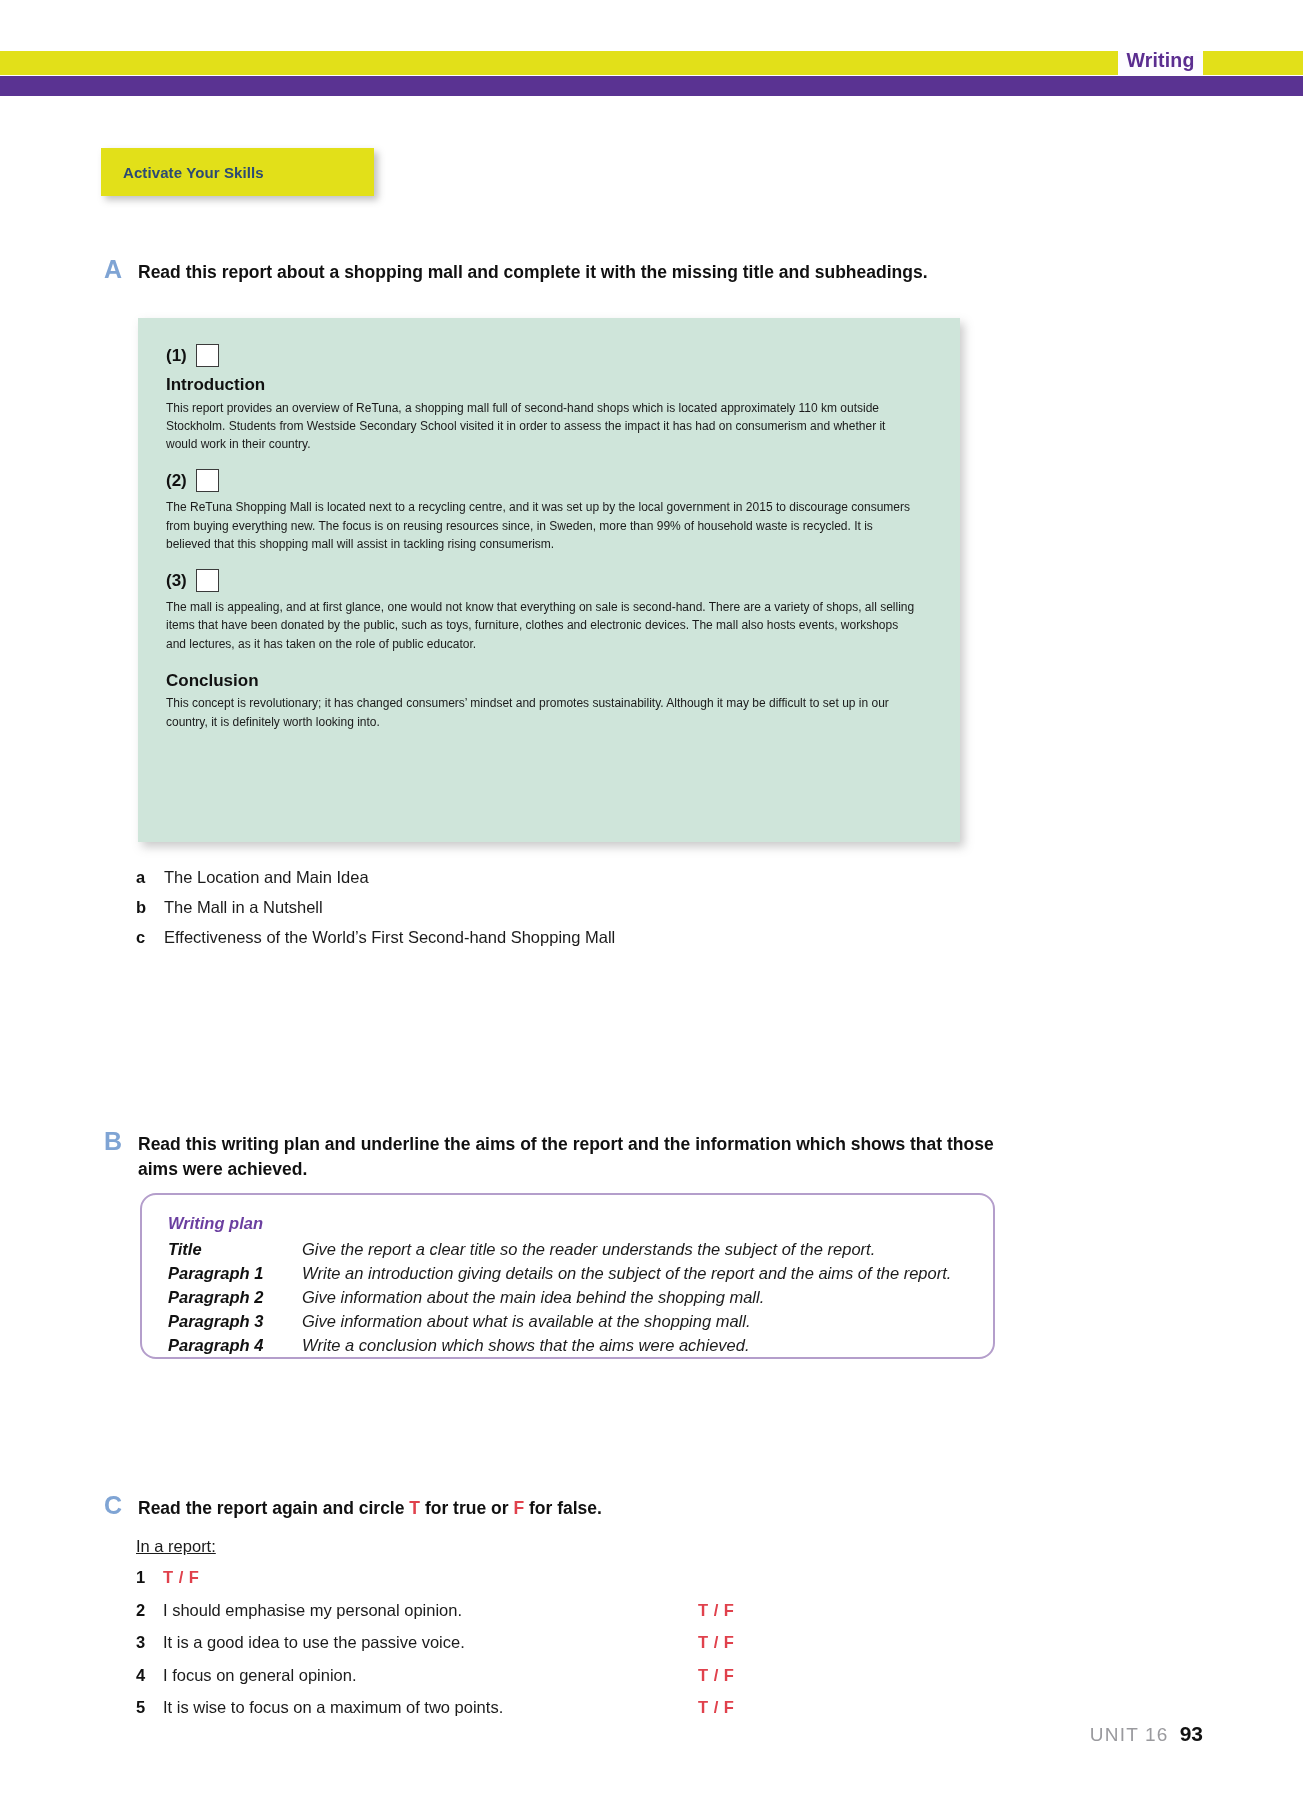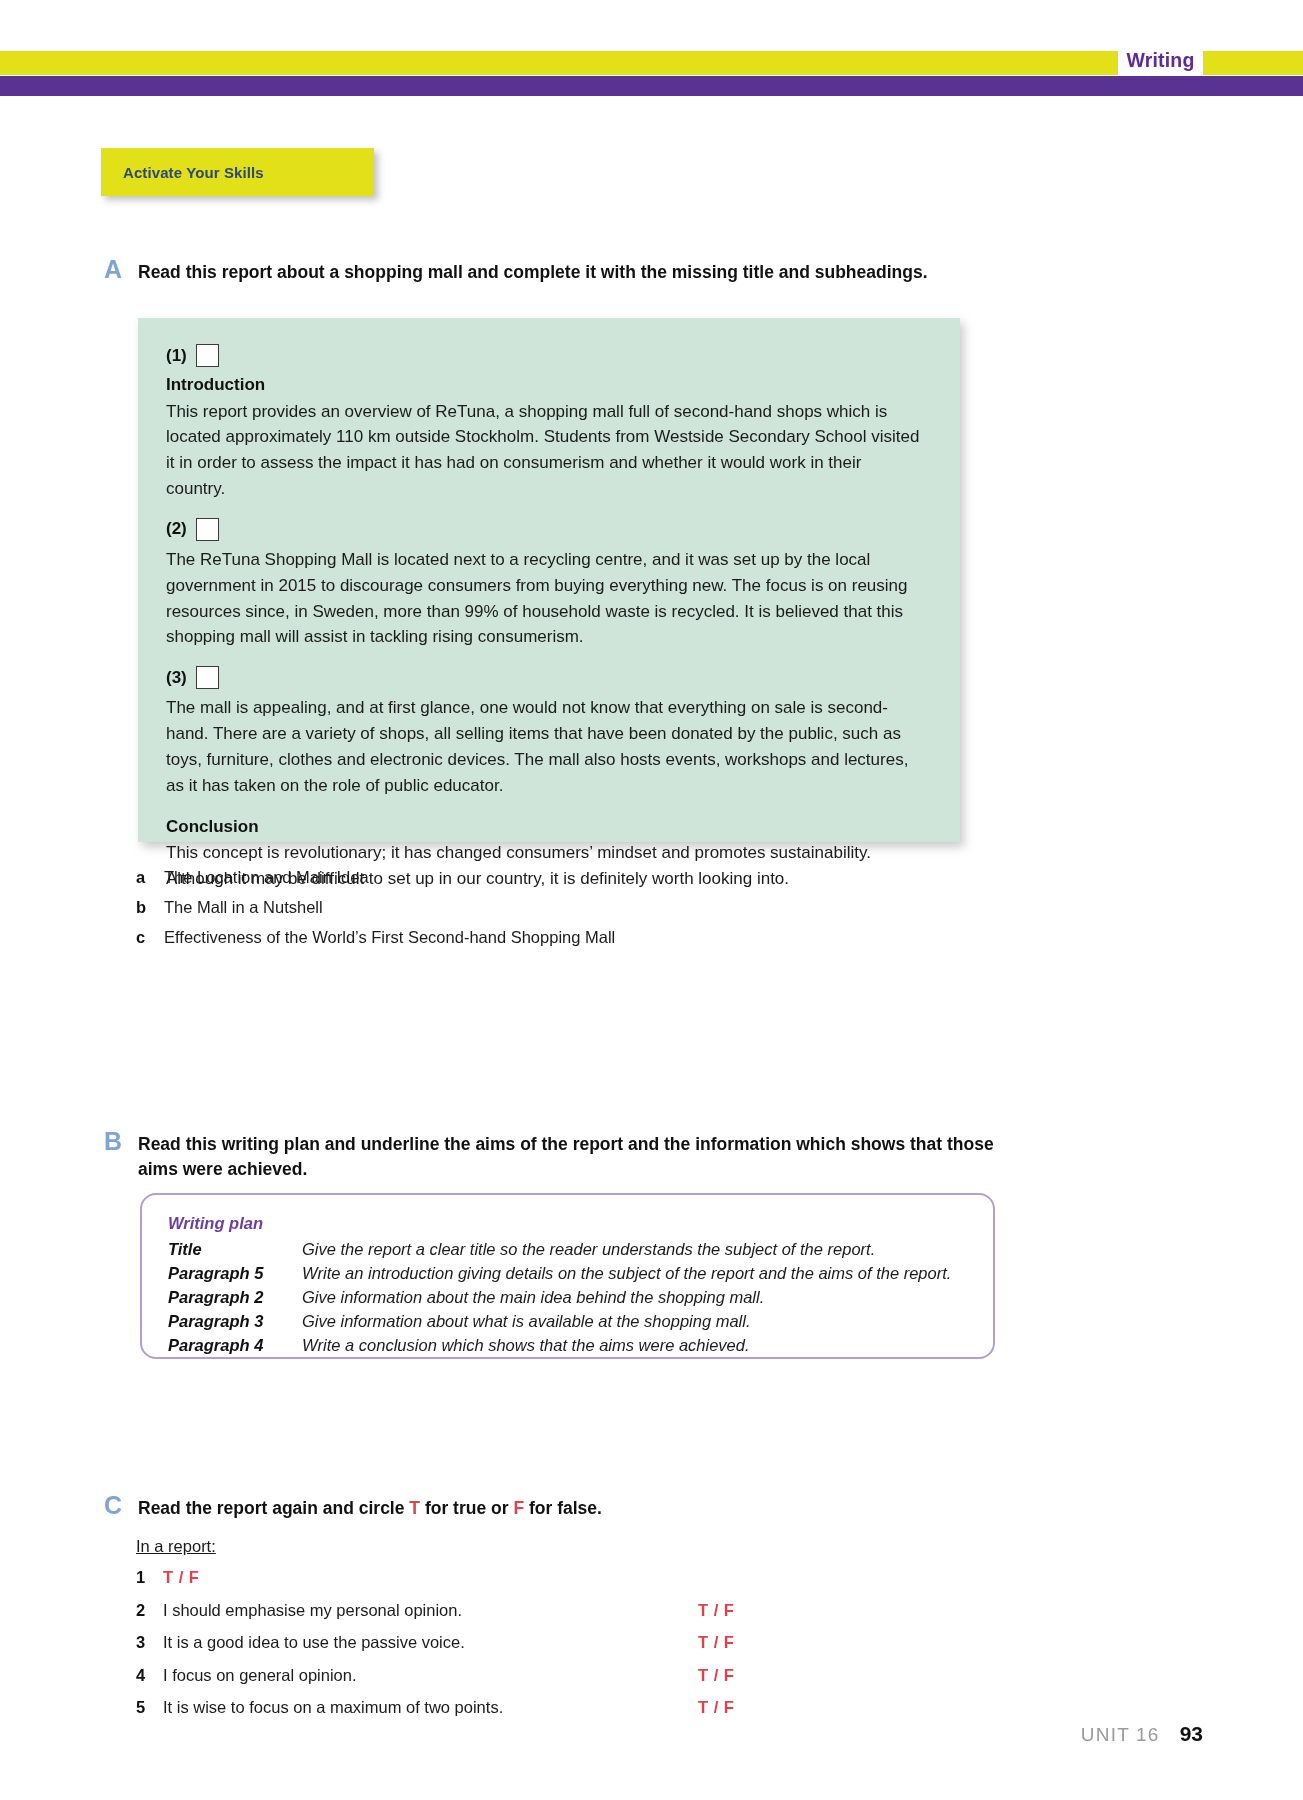--- a/index.html
+++ b/index.html
@@ -128,21 +128,21 @@
     border: 1.6px solid #3b3b3b;
   }
   .rep-sub {
     font-size: 17px;
     font-weight: bold;
     color: #111;
     margin: 0 0 1px 0;
     line-height: 1.45;
   }
   .rep-body {
-    font-size: 17px;
+    font-size: 12px;
     color: #1b1b1b;
     line-height: 1.52;
     margin: 0 10px 16px 0;
     max-width: 775px;
   }
   .rep-body.last { margin-bottom: 0; }
 
   
   .opt-list {
     position: absolute;
@@ -251,21 +251,21 @@
 
   
   .footer {
     position: absolute;
     top: 1722px;
     left: 0;
     width: 1203px;
     display: flex;
     justify-content: flex-end;
     align-items: baseline;
-    gap: 20px;
+    gap: 11px;
   }
   .footer-unit {
     font-size: 19px;
     color: #9a9a9e;
     letter-spacing: 1.2px;
   }
   .footer-page {
     font-size: 21px;
     font-weight: bold;
     color: #111111;
@@ -332,21 +332,21 @@
 <div class="ex-instruction" style="top:1132px; left:138px; width:885px;">Read this writing plan and underline the aims of the report and the information which shows that those aims were achieved.</div>
 
 <div class="plan-box">
   <div class="plan-title">Writing plan</div>
 
   <div class="plan-row">
     <span class="plan-label">Title</span>
     <span class="plan-desc">Give the report a clear title so the reader understands the subject of the report.</span>
   </div>
   <div class="plan-row">
-    <span class="plan-label">Paragraph 5</span>
+    <span class="plan-label">Paragraph 1</span>
     <span class="plan-desc">Write an introduction giving details on the subject of the report and the aims of the report.</span>
   </div>
   <div class="plan-row">
     <span class="plan-label">Paragraph 2</span>
     <span class="plan-desc">Give information about the main idea behind the shopping mall.</span>
   </div>
   <div class="plan-row">
     <span class="plan-label">Paragraph 3</span>
     <span class="plan-desc">Give information about what is available at the shopping mall.</span>
   </div>

